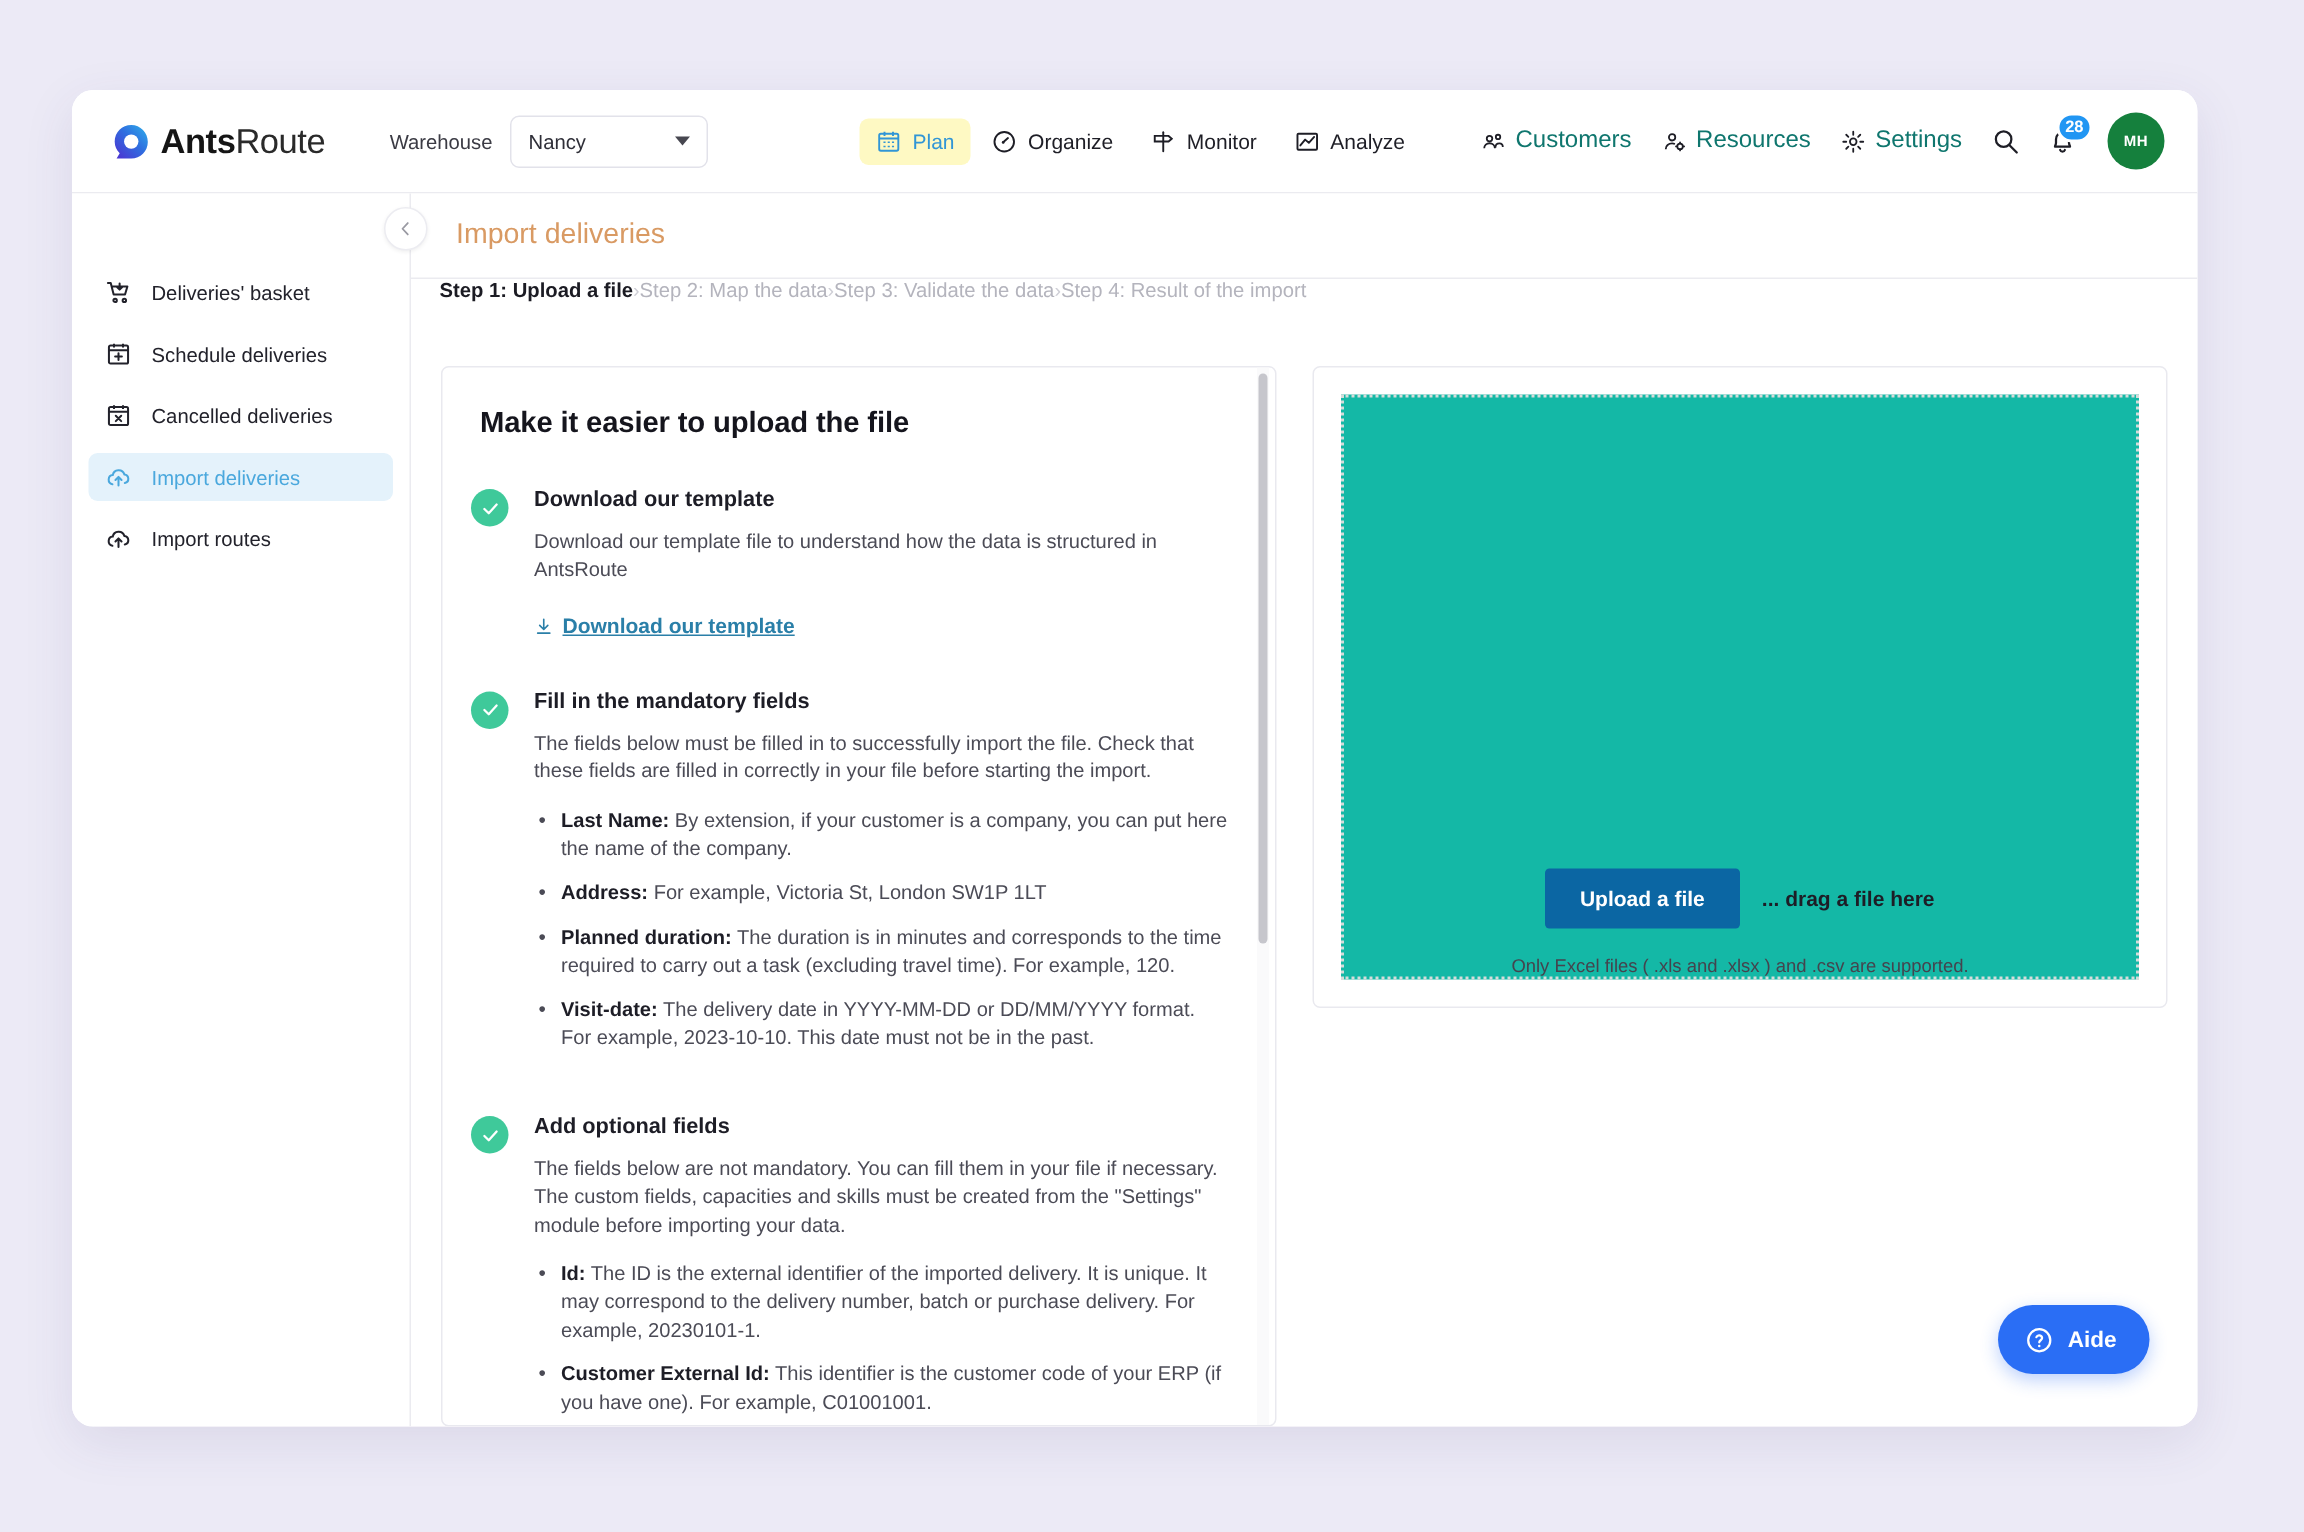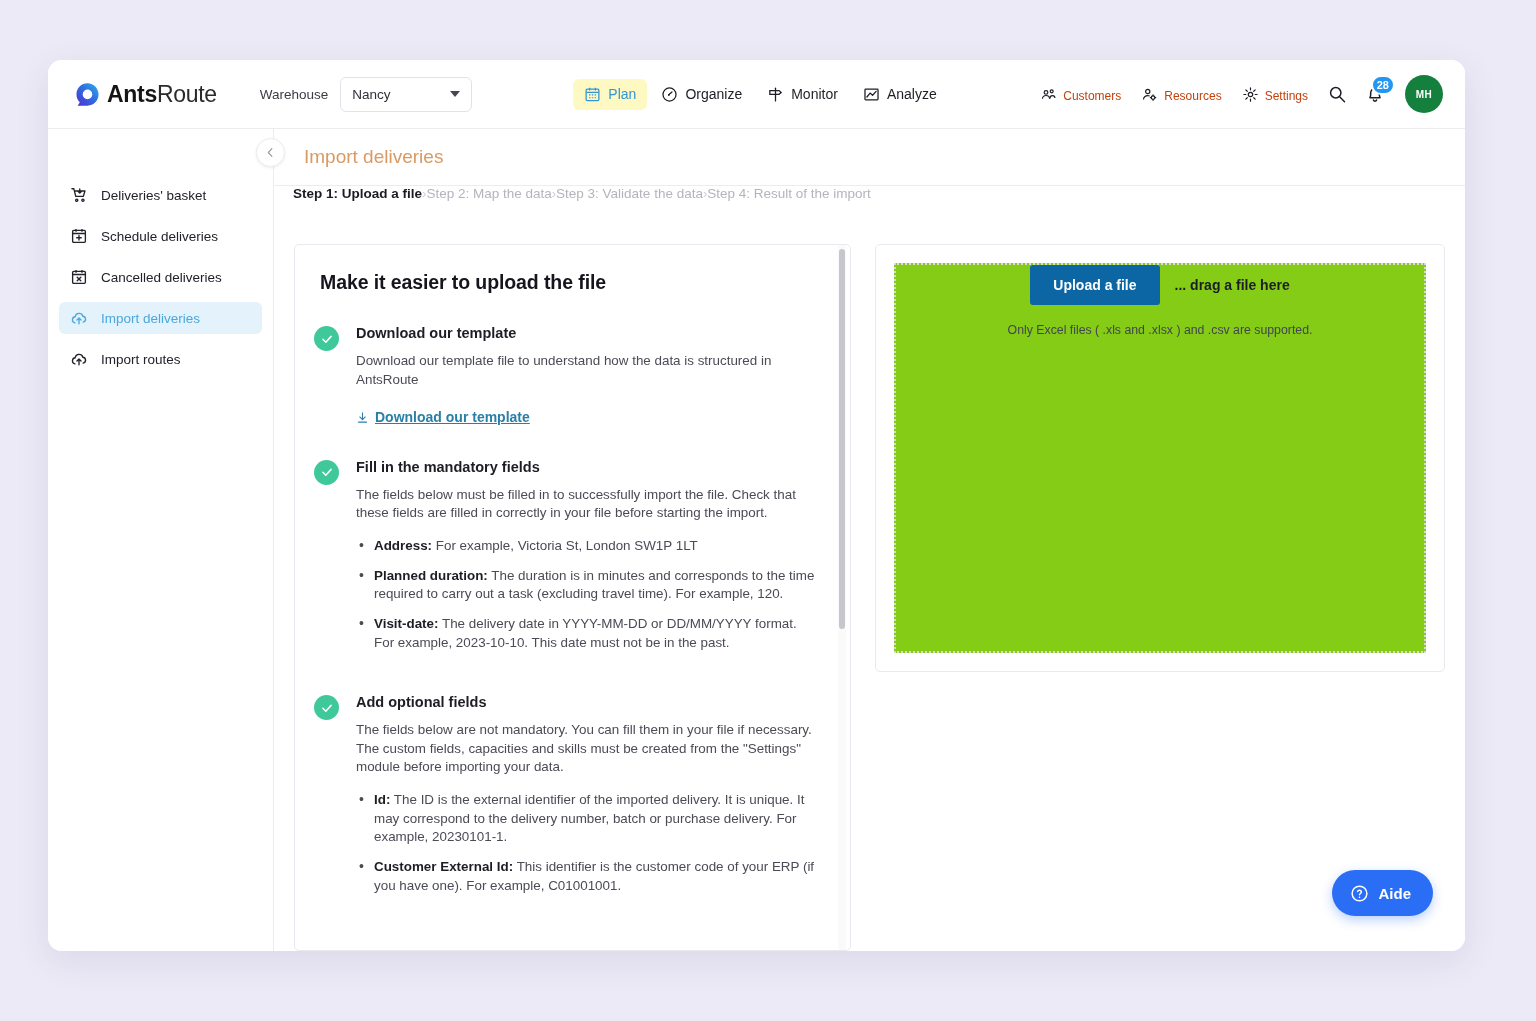--- a/index.html
+++ b/index.html
@@ -64,21 +64,21 @@
     padding: 7px 11px; border-radius: 6px; cursor: pointer;
     font-size: 14px; color: #1e1e26;
   }
   .nav-item.active { background: #fef9c3; color: #3196d6; }
   .nav-ico { width: 17px; height: 17px; display: block; }
 
   #right-nav { display: flex; align-items: center; margin-left: auto; margin-right: 22px; gap: 2px; }
   .rnav-item {
     display: flex; align-items: flex-end; gap: 6px;
     padding: 7px 9px; border-radius: 6px; cursor: pointer;
-    font-size: 12px; color: #c2410c; white-space: nowrap;
+    font-size: 16px; color: #0f766e; white-space: nowrap;
   }
   .icon-btn {
     width: 36px; height: 36px; border-radius: 50%;
     display: flex; align-items: center; justify-content: center;
     cursor: pointer; position: relative;
   }
   .badge {
     position: absolute; top: -1px; right: -2px;
     min-width: 20px; height: 20px; padding: 0 4px;
     border-radius: 10px; background: #2196f3; color: #fff;
@@ -205,23 +205,23 @@
     flex: 1;
     background: #fff;
     border: 1px solid #e9e9ef;
     border-radius: 5px;
     height: 428px;
     padding: 18px;
   }
   #dropzone {
     width: 100%; height: 100%;
     border: 2px dotted #d7dcda;
-    background: #84cc16;
+    background: #14b8a6;
     display: flex; flex-direction: column;
-    align-items: center; justify-content: flex-start;
+    align-items: center; justify-content: flex-end;
     cursor: pointer;
   }
   #dz-row { display: flex; align-items: center; gap: 15px; }
   #upload-btn {
     background: #0b66a3; color: #fff;
     border: none; border-radius: 3px;
     font-family: "Liberation Sans", sans-serif;
     font-size: 14px; font-weight: 700;
     padding: 12px 23px; cursor: pointer;
   }
@@ -447,20 +447,21 @@
             <div class="block">
               <div class="check">
                 <svg width="14" height="14" viewBox="0 0 24 24" fill="none" stroke="#ffffff" stroke-width="2.6" stroke-linecap="round" stroke-linejoin="round">
                     <path d="M5 12.5 10 17.5 19 7.5"></path>
                   </svg>
               </div>
               <div class="block-body">
                 <div class="block-title">Fill in the mandatory fields</div>
                 <div class="block-text">The fields below must be filled in to successfully import the file. Check that these fields are filled in correctly in your file before starting the import.</div>
                 <ul class="field-list">
+                  <li><b>Last Name:</b><span> By extension, if your customer is a company, you can put here the name of the company.</span></li>
                   <li><b>Address:</b><span> For example, Victoria St, London SW1P 1LT</span></li>
                   <li><b>Planned duration:</b><span> The duration is in minutes and corresponds to the time required to carry out a task (excluding travel time). For example, 120.</span></li>
                   <li><b>Visit-date:</b><span> The delivery date in YYYY-MM-DD or DD/MM/YYYY format. For example, 2023-10-10. This date must not be in the past.</span></li>
                 </ul>
               </div>
             </div>
 
             <div class="block">
               <div class="check">
                 <svg width="14" height="14" viewBox="0 0 24 24" fill="none" stroke="#ffffff" stroke-width="2.6" stroke-linecap="round" stroke-linejoin="round">

